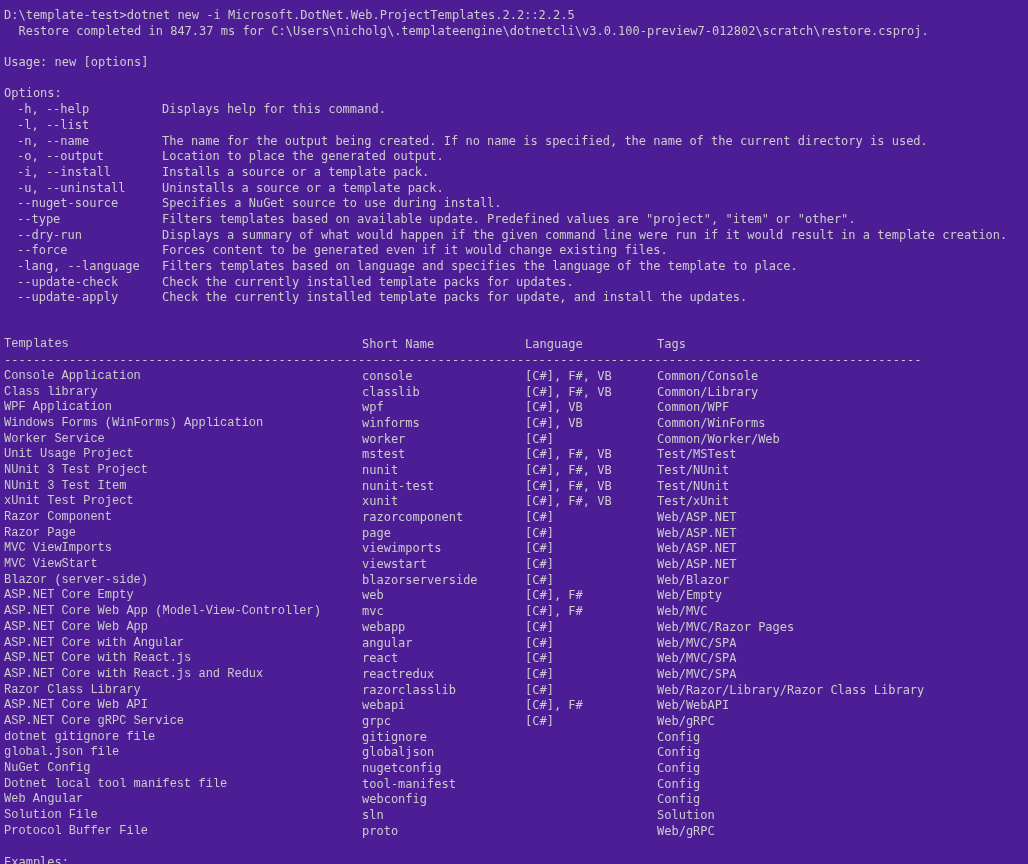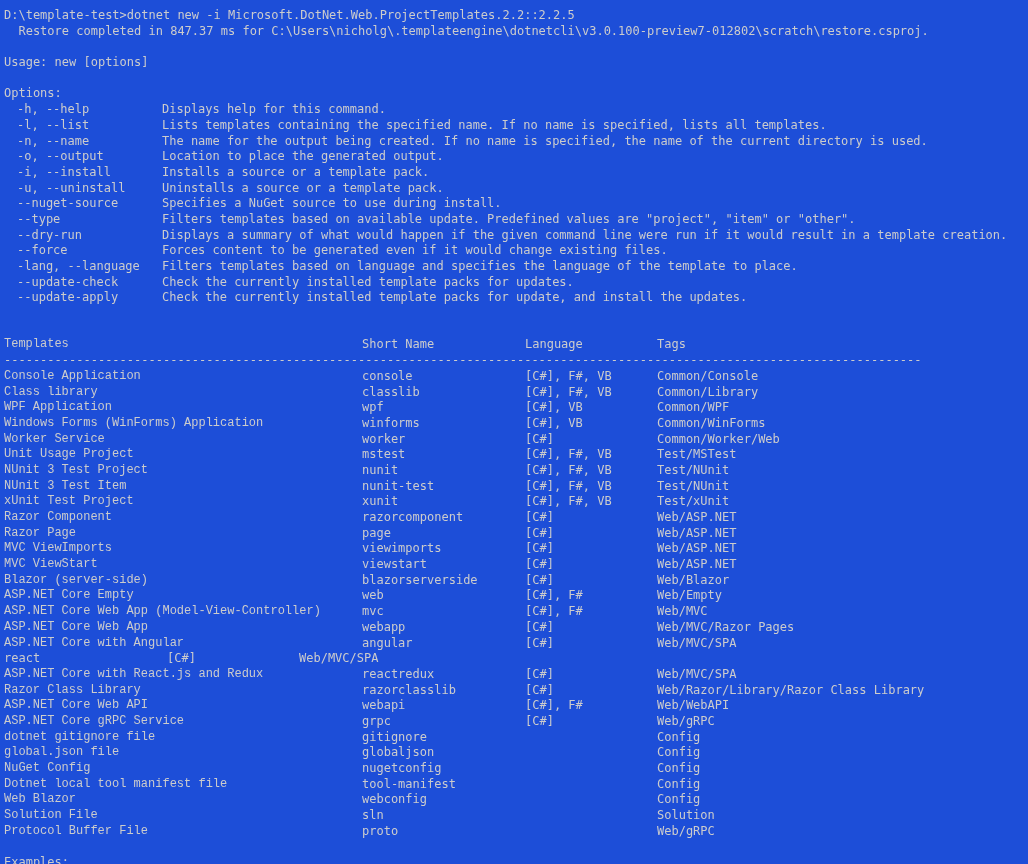--- a/index.html
+++ b/index.html
@@ -1,21 +1,21 @@
 <!DOCTYPE html>
 <html><head>
 <meta charset="utf-8">
 <style>
   * { margin: 0; padding: 0; box-sizing: border-box; }
   html, body { background: #000; }
   .screen {
     position: relative;
     width: 1028px;
     height: 864px;
-    background: #1d4ed8;
+    background: #4c1d95;
     overflow: hidden;
     font-family: "DejaVu Sans Mono", "Liberation Mono", monospace;
     font-size: 12px;
     color: #cccccc;
     padding: 8px 0 0 4px;
     cursor: text;
   }
   .line {
     height: 15.7px;
     line-height: 15.7px;
@@ -37,21 +37,21 @@
 
 <div class="screen">
   <div class="line">D:\template-test&gt;dotnet new -i Microsoft.DotNet.Web.ProjectTemplates.2.2::2.2.5</div>
   <div class="line">  Restore completed in 847.37 ms for C:\Users\nicholg\.templateengine\dotnetcli\v3.0.100-preview7-012802\scratch\restore.csproj.</div>
   <div class="line"></div>
   <div class="line">Usage: new [options]</div>
   <div class="line"></div>
   <div class="line">Options:</div>
 
   <div class="line"><span class="opt-flag">-h, --help</span><span class="opt-desc">Displays help for this command.</span></div>
-  <div class="line"><span class="opt-flag">-l, --list</span><span class="opt-desc">Lists templates containing the specified name. If no name is specified, lists all templates.</span></div>
+  <div class="line"><span class="opt-flag">-l, --list</span></div>
   <div class="line"><span class="opt-flag">-n, --name</span><span class="opt-desc">The name for the output being created. If no name is specified, the name of the current directory is used.</span></div>
   <div class="line"><span class="opt-flag">-o, --output</span><span class="opt-desc">Location to place the generated output.</span></div>
   <div class="line"><span class="opt-flag">-i, --install</span><span class="opt-desc">Installs a source or a template pack.</span></div>
   <div class="line"><span class="opt-flag">-u, --uninstall</span><span class="opt-desc">Uninstalls a source or a template pack.</span></div>
   <div class="line"><span class="opt-flag">--nuget-source</span><span class="opt-desc">Specifies a NuGet source to use during install.</span></div>
   <div class="line"><span class="opt-flag">--type</span><span class="opt-desc">Filters templates based on available update. Predefined values are "project", "item" or "other".</span></div>
   <div class="line"><span class="opt-flag">--dry-run</span><span class="opt-desc">Displays a summary of what would happen if the given command line were run if it would result in a template creation.</span></div>
   <div class="line"><span class="opt-flag">--force</span><span class="opt-desc">Forces content to be generated even if it would change existing files.</span></div>
   <div class="line"><span class="opt-flag">-lang, --language</span><span class="opt-desc">Filters templates based on language and specifies the language of the template to place.</span></div>
   <div class="line"><span class="opt-flag">--update-check</span><span class="opt-desc">Check the currently installed template packs for updates.</span></div>
@@ -76,28 +76,28 @@
   <div class="line"><span class="c1">xUnit Test Project</span><span class="c2">xunit</span><span class="c3">[C#], F#, VB</span><span class="c4">Test/xUnit</span></div>
   <div class="line"><span class="c1">Razor Component</span><span class="c2">razorcomponent</span><span class="c3">[C#]</span><span class="c4">Web/ASP.NET</span></div>
   <div class="line"><span class="c1">Razor Page</span><span class="c2">page</span><span class="c3">[C#]</span><span class="c4">Web/ASP.NET</span></div>
   <div class="line"><span class="c1">MVC ViewImports</span><span class="c2">viewimports</span><span class="c3">[C#]</span><span class="c4">Web/ASP.NET</span></div>
   <div class="line"><span class="c1">MVC ViewStart</span><span class="c2">viewstart</span><span class="c3">[C#]</span><span class="c4">Web/ASP.NET</span></div>
   <div class="line"><span class="c1">Blazor (server-side)</span><span class="c2">blazorserverside</span><span class="c3">[C#]</span><span class="c4">Web/Blazor</span></div>
   <div class="line"><span class="c1">ASP.NET Core Empty</span><span class="c2">web</span><span class="c3">[C#], F#</span><span class="c4">Web/Empty</span></div>
   <div class="line"><span class="c1">ASP.NET Core Web App (Model-View-Controller)</span><span class="c2">mvc</span><span class="c3">[C#], F#</span><span class="c4">Web/MVC</span></div>
   <div class="line"><span class="c1">ASP.NET Core Web App</span><span class="c2">webapp</span><span class="c3">[C#]</span><span class="c4">Web/MVC/Razor Pages</span></div>
   <div class="line"><span class="c1">ASP.NET Core with Angular</span><span class="c2">angular</span><span class="c3">[C#]</span><span class="c4">Web/MVC/SPA</span></div>
-  <div class="line"><span class="c2">react</span><span class="c3">[C#]</span><span class="c4">Web/MVC/SPA</span></div>
+  <div class="line"><span class="c1">ASP.NET Core with React.js</span><span class="c2">react</span><span class="c3">[C#]</span><span class="c4">Web/MVC/SPA</span></div>
   <div class="line"><span class="c1">ASP.NET Core with React.js and Redux</span><span class="c2">reactredux</span><span class="c3">[C#]</span><span class="c4">Web/MVC/SPA</span></div>
   <div class="line"><span class="c1">Razor Class Library</span><span class="c2">razorclasslib</span><span class="c3">[C#]</span><span class="c4">Web/Razor/Library/Razor Class Library</span></div>
   <div class="line"><span class="c1">ASP.NET Core Web API</span><span class="c2">webapi</span><span class="c3">[C#], F#</span><span class="c4">Web/WebAPI</span></div>
   <div class="line"><span class="c1">ASP.NET Core gRPC Service</span><span class="c2">grpc</span><span class="c3">[C#]</span><span class="c4">Web/gRPC</span></div>
   <div class="line"><span class="c1">dotnet gitignore file</span><span class="c2">gitignore</span><span class="c3"></span><span class="c4">Config</span></div>
   <div class="line"><span class="c1">global.json file</span><span class="c2">globaljson</span><span class="c3"></span><span class="c4">Config</span></div>
   <div class="line"><span class="c1">NuGet Config</span><span class="c2">nugetconfig</span><span class="c3"></span><span class="c4">Config</span></div>
   <div class="line"><span class="c1">Dotnet local tool manifest file</span><span class="c2">tool-manifest</span><span class="c3"></span><span class="c4">Config</span></div>
-  <div class="line"><span class="c1">Web Blazor</span><span class="c2">webconfig</span><span class="c3"></span><span class="c4">Config</span></div>
+  <div class="line"><span class="c1">Web Angular</span><span class="c2">webconfig</span><span class="c3"></span><span class="c4">Config</span></div>
   <div class="line"><span class="c1">Solution File</span><span class="c2">sln</span><span class="c3"></span><span class="c4">Solution</span></div>
   <div class="line"><span class="c1">Protocol Buffer File</span><span class="c2">proto</span><span class="c3"></span><span class="c4">Web/gRPC</span></div>
 
   <div class="line"></div>
   <div class="line">Examples:</div>
 </div>
 
 </body></html>

